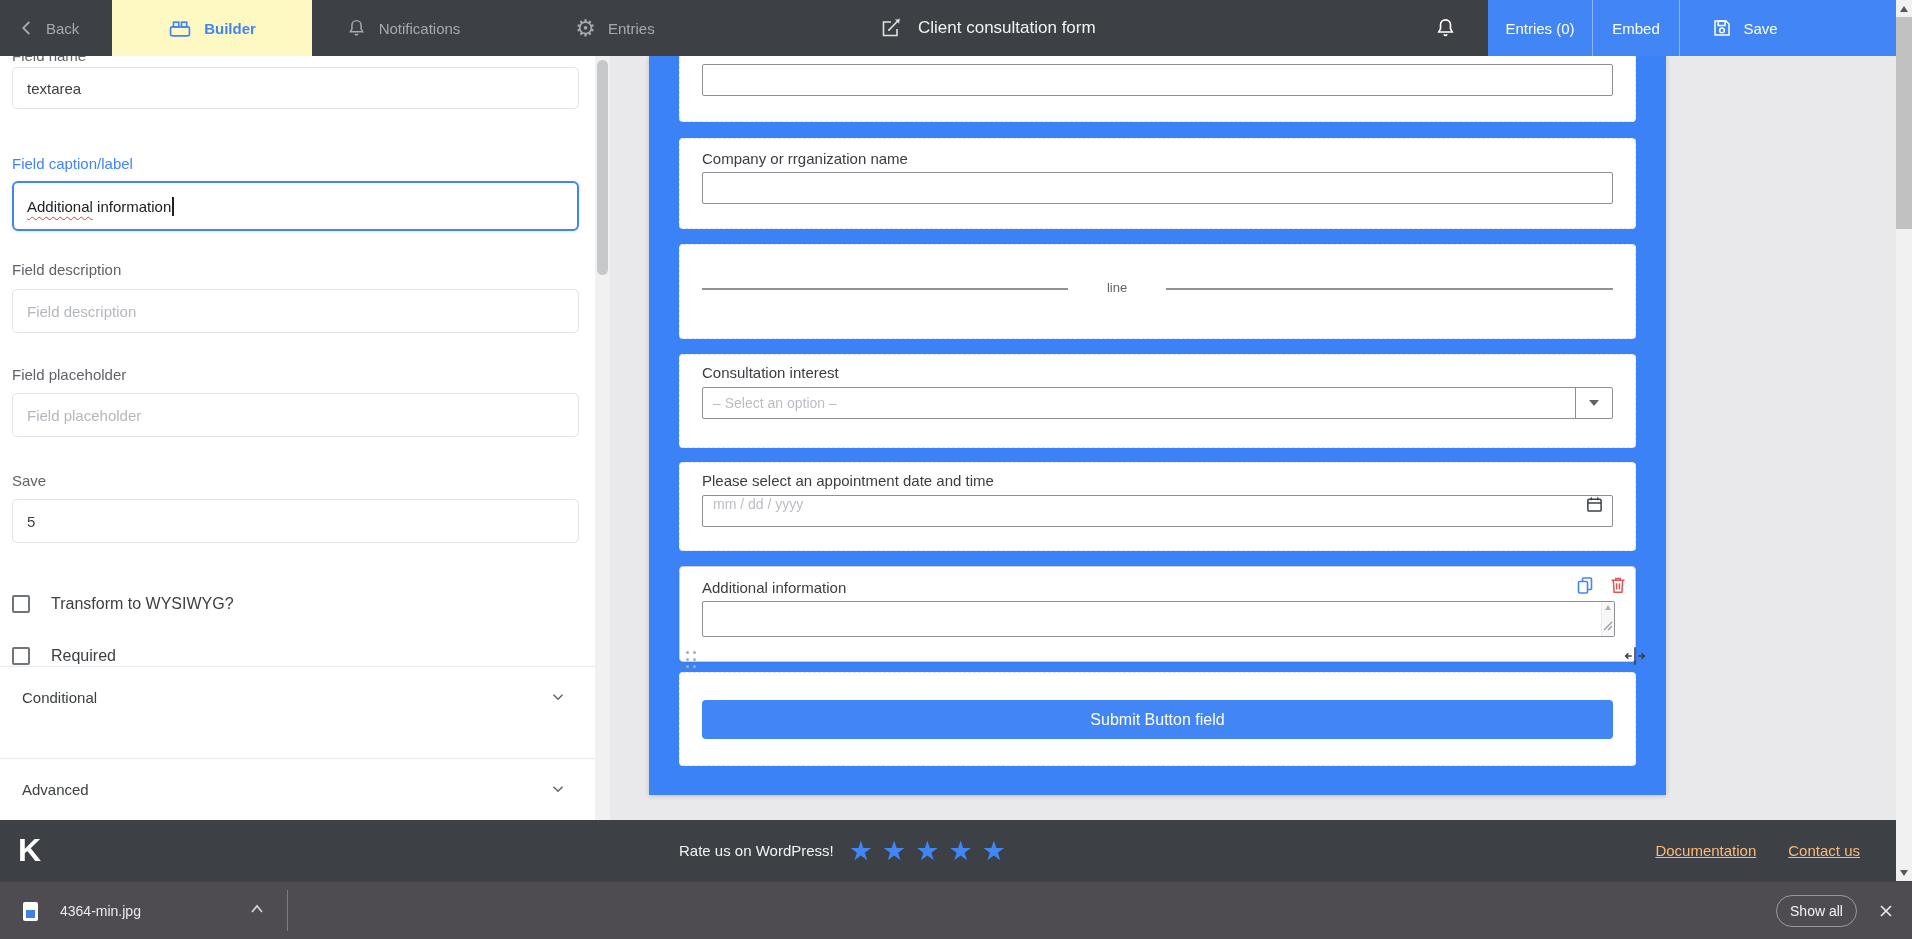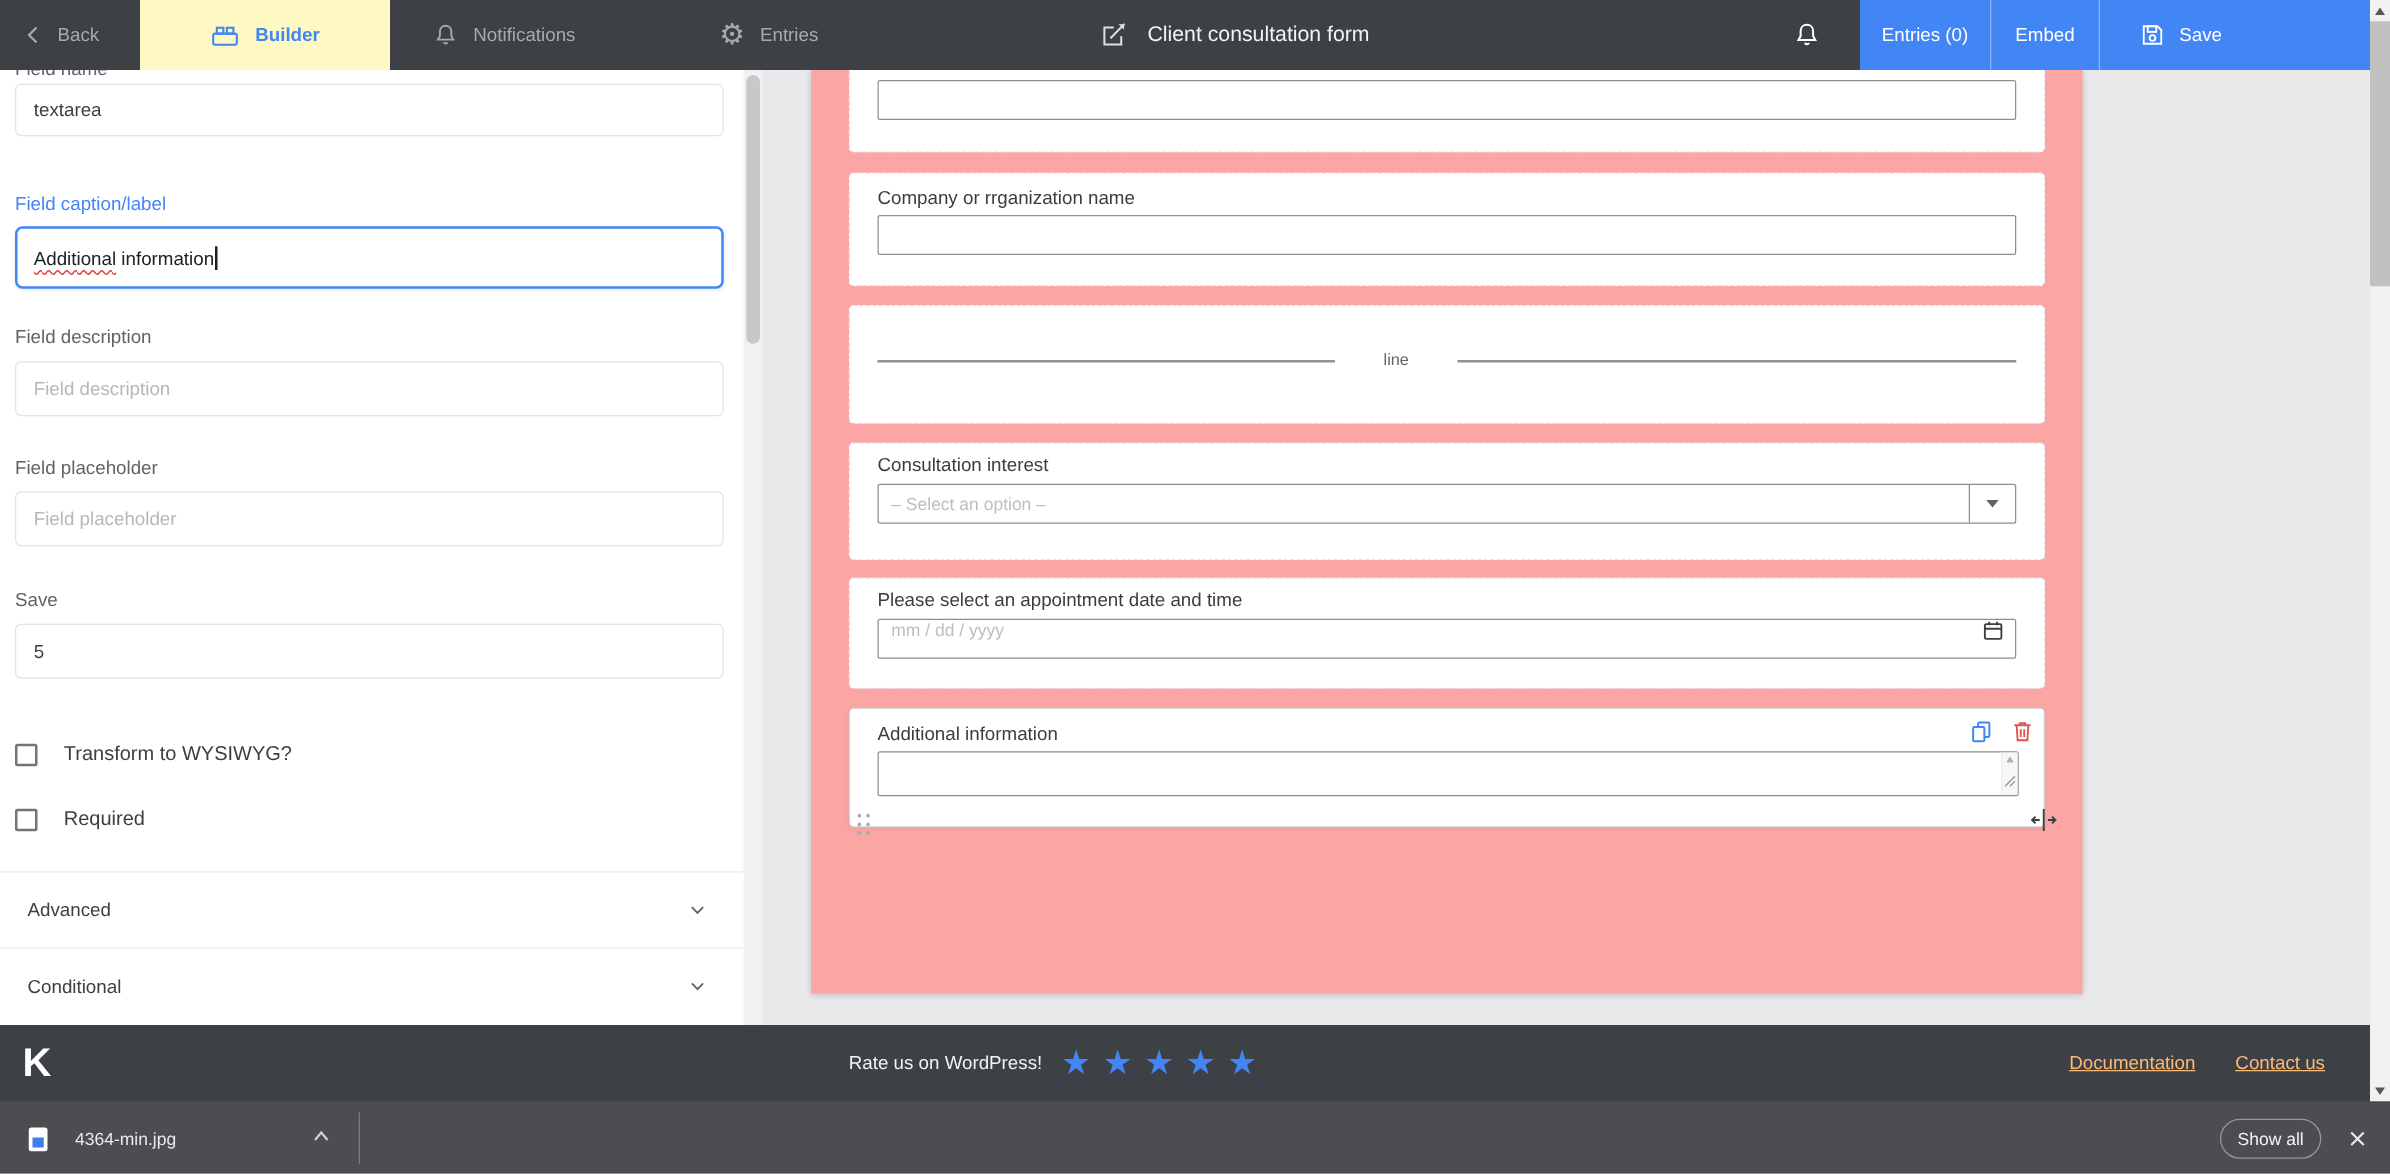--- a/index.html
+++ b/index.html
@@ -43,21 +43,21 @@
   .cb-row{display:flex;align-items:center;gap:21px;margin-left:12px;height:20px;}
   .cb-box{width:18px;height:18px;border:2px solid #70757a;border-radius:2px;background:#fff;flex:none;cursor:pointer;}
   .cb-label{font-size:16px;color:#3c4043;}
   .sb-section{height:61px;border-top:1px solid #e8eaed;display:flex;align-items:center;justify-content:space-between;
     padding:0 28px 0 22px;font-size:15px;color:#3c4043;cursor:pointer;background:#fff;}
   .sb-scrollbar{position:absolute;top:56px;left:595px;width:15px;height:764px;background:#f1f1f1;z-index:6;}
   .sb-thumb{position:absolute;top:4px;left:2px;width:11px;height:215px;background:#c6c8ca;border-radius:6px;}
 
   
   .main{position:absolute;top:56px;left:610px;width:1286px;height:764px;background:#e9e9eb;}
-  .card{position:absolute;left:39px;top:0;width:1017px;height:739px;background:#fca5a5;
+  .card{position:absolute;left:39px;top:0;width:1017px;height:739px;background:#3b82f6;
     box-shadow:0 1px 5px rgba(0,0,0,.18);overflow:hidden;}
   .fblock{position:absolute;left:30px;width:957px;border:1px dashed #dfe3f2;border-radius:4px;background:#fff;}
   .fblock.selected{border:1px solid #cdced1;box-shadow:0 1px 3px rgba(0,0,0,.06);}
   .b1{top:-40px;height:106px;}
   .b2{top:82px;height:91px;}
   .b3{top:188px;height:95px;}
   .b4{top:298px;height:94px;}
   .b5{top:406px;height:89px;}
   .b6{top:510px;height:96px;}
   .b7{top:616px;height:94px;}
@@ -217,30 +217,30 @@
 
   <div class="cb-row" style="margin-top:51px;">
     <div class="cb-box"></div>
     <span class="cb-label">Transform to WYSIWYG?</span>
   </div>
   <div class="cb-row" style="margin-top:32px;">
     <div class="cb-box"></div>
     <span class="cb-label">Required</span>
   </div>
 
+  <div class="sb-section">
+    <span>Conditional</span>
+    <span style="display:flex;">
+      <svg width="18" height="18" viewBox="0 0 24 24">
+          <polyline points="6,9 12,15 18,9" fill="none" stroke="#5f6368" stroke-width="2"></polyline>
+        </svg>
+    </span>
+  </div>
   <div class="sb-section" style="margin-top:31px;">
     <span>Advanced</span>
-    <span style="display:flex;">
-      <svg width="18" height="18" viewBox="0 0 24 24">
-          <polyline points="6,9 12,15 18,9" fill="none" stroke="#5f6368" stroke-width="2"></polyline>
-        </svg>
-    </span>
-  </div>
-  <div class="sb-section">
-    <span>Conditional</span>
     <span style="display:flex;">
       <svg width="18" height="18" viewBox="0 0 24 24">
           <polyline points="6,9 12,15 18,9" fill="none" stroke="#5f6368" stroke-width="2"></polyline>
         </svg>
     </span>
   </div>
 </div>
 
 <div class="sb-scrollbar">
   <div class="sb-thumb"></div>
@@ -328,20 +328,23 @@
       </div>
       <span class="resize-h">
         <svg width="22" height="22" viewBox="0 0 20 20" fill="none" stroke="#3c4043" stroke-width="1.4">
             <path d="M10 2v16"></path>
             <path d="M7 10H1.5M4 7.5L1.5 10L4 12.5"></path>
             <path d="M13 10h5.5M16 7.5L18.5 10L16 12.5"></path>
           </svg>
       </span>
     </div>
 
+    <div class="fblock b7">
+      <div class="submit-btn">Submit Button field</div>
+    </div>
 
   </div>
 </div>
 
 <div class="footer">
   <div class="f-logo">K</div>
   <div class="rate-group">
     <span class="rate-text">Rate us on WordPress!</span>
     <span class="star"></span>
     <span class="star"></span>

